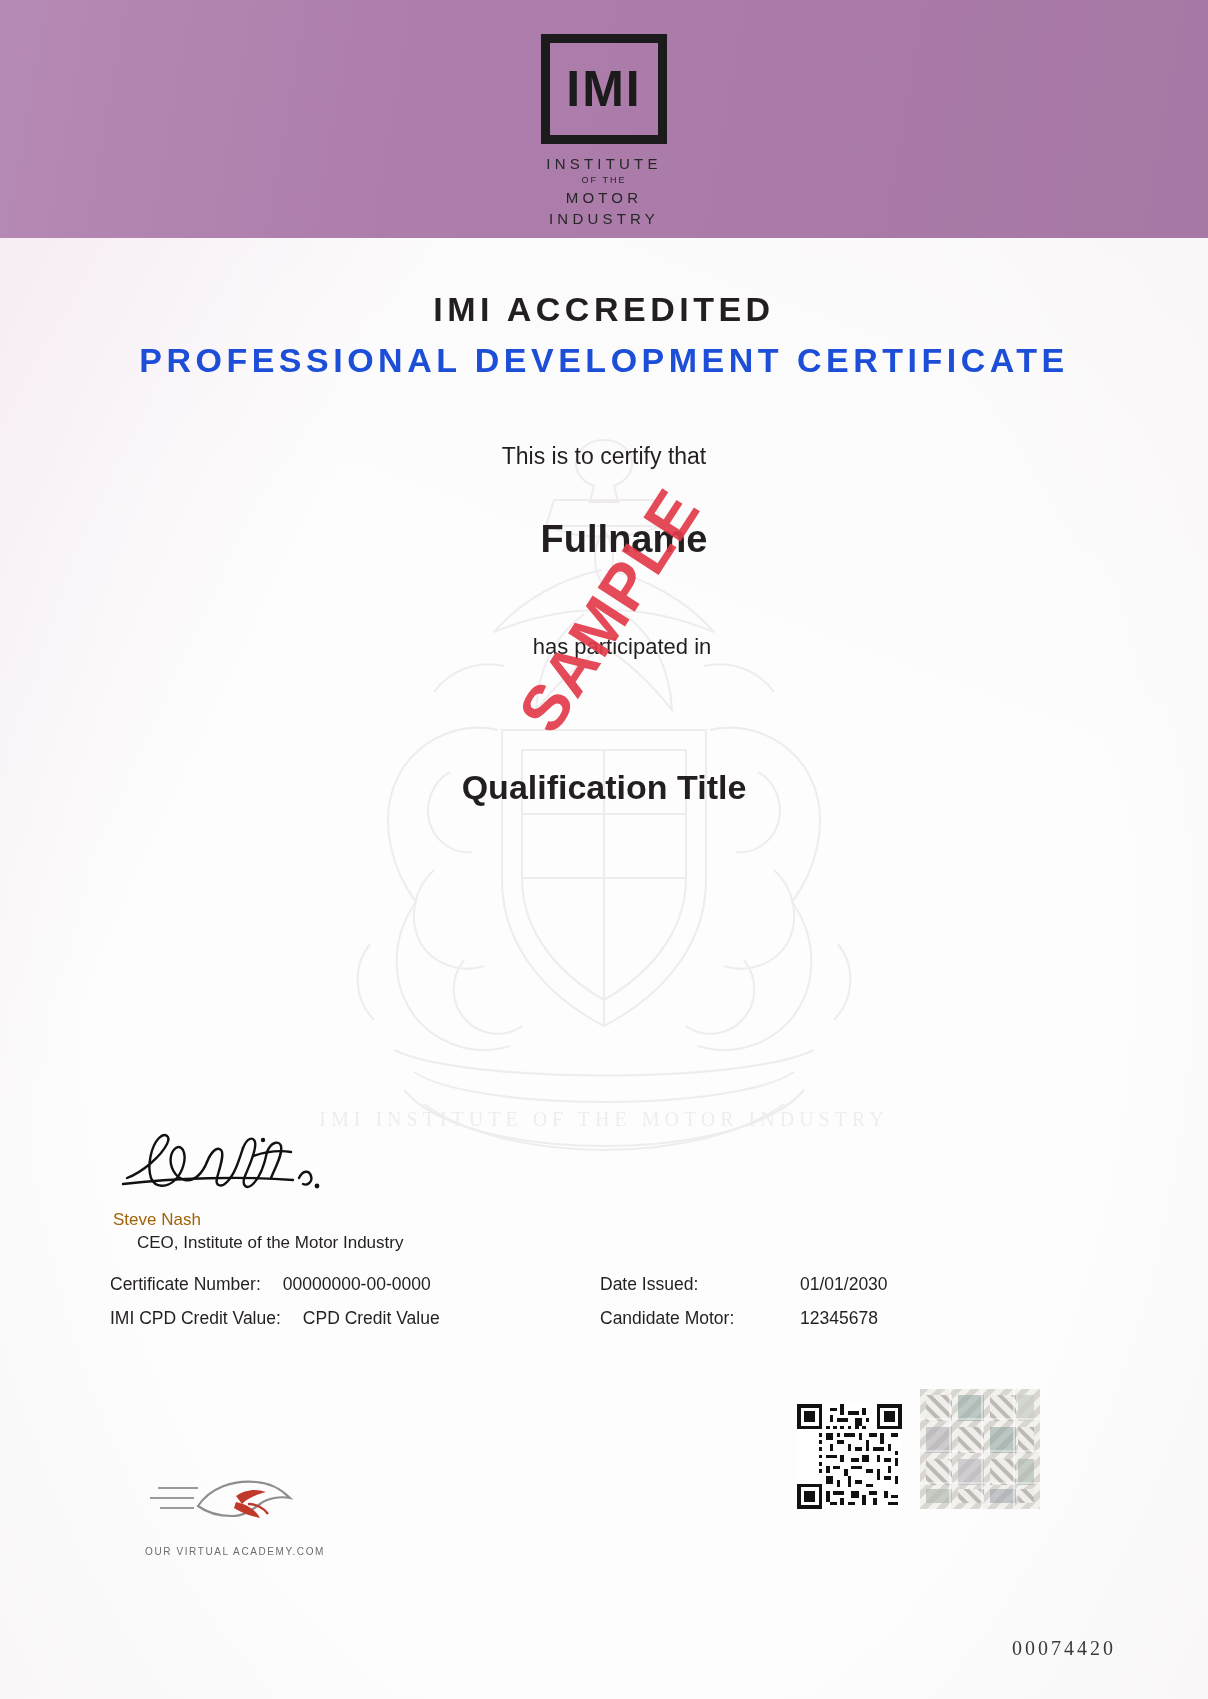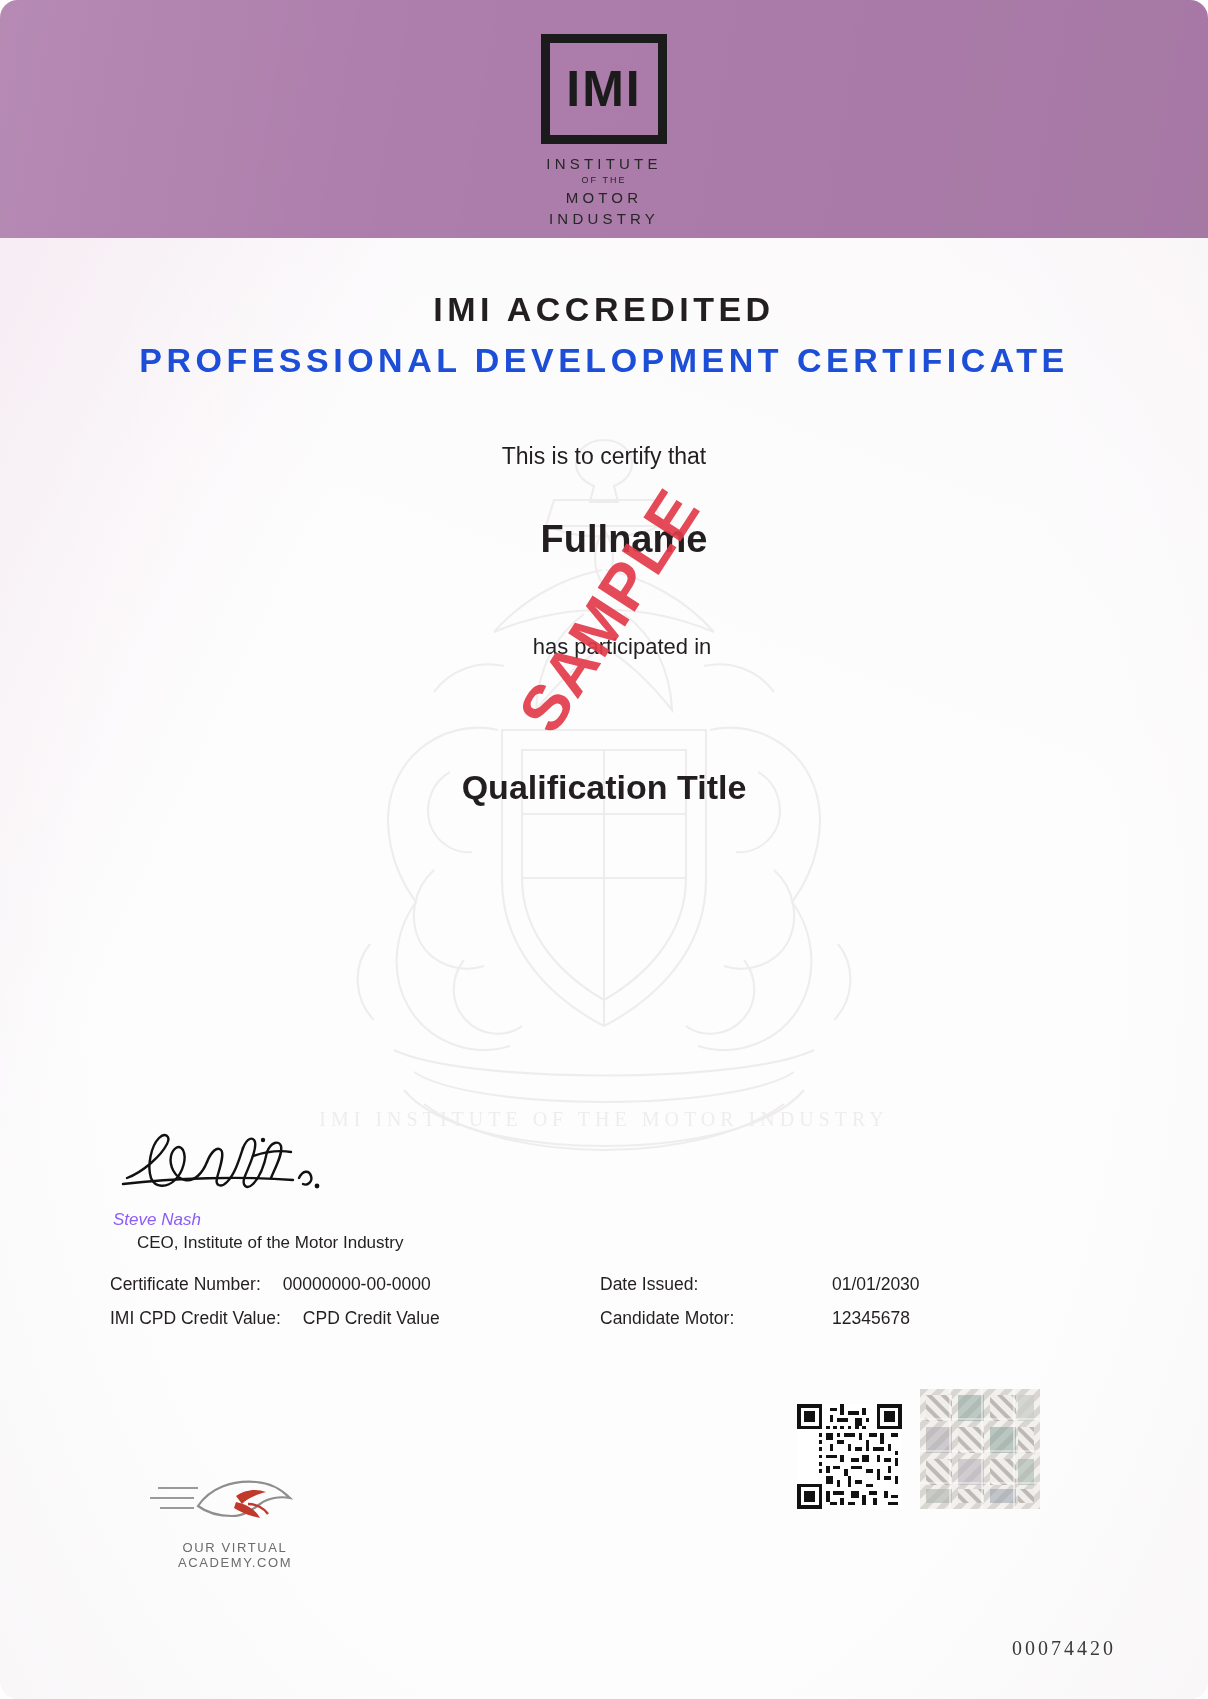--- a/index.html
+++ b/index.html
@@ -14,21 +14,20 @@
     color: #231f20;
     overflow: hidden;
   }
 
   .certificate {
     position: relative;
     width: 1208px;
     height: 1699px;
     background: #fdfdfd;
     overflow: hidden;
-    border-radius: 18px;
   }
 
   
   .paper-tint {
     position: absolute;
     inset: 0;
     background:
       linear-gradient(115deg, rgba(244,230,240,0.75) 0%, rgba(255,255,255,0) 28%),
       linear-gradient(200deg, rgba(250,245,248,0.6) 0%, rgba(255,255,255,0) 40%),
       radial-gradient(ellipse at 50% 55%, rgba(255,255,255,0) 60%, rgba(238,230,235,0.35) 100%);
@@ -193,22 +192,21 @@
     left: 113px;
     top: 1126px;
     width: 230px;
     height: 80px;
   }
   .sig-name {
     position: absolute;
     left: 113px;
     top: 1210px;
     font-size: 17px;
-    color: #8b5cf6;
-    font-style: italic;
+    color: #a16207;
   }
   .sig-role {
     position: absolute;
     left: 113px;
     top: 1233px;
     font-size: 17px;
     color: #231f20;
     margin-left: 24px;
   }
 
@@ -227,42 +225,41 @@
     margin-bottom: 13px;
   }
   .col-left {
     width: 490px;
     display: flex;
     align-items: flex-end;
   }
   .col-right {
     display: flex;
     align-items: baseline;
-    gap: 32px;
   }
   .lbl { white-space: nowrap; }
   .val-cert { margin-left: 22px; }
   .val-cpd  { margin-left: 22px; }
   .lbl-r { width: 200px; white-space: nowrap; }
   .val-r { }
 
   
   .ova-logo {
     position: absolute;
     left: 140px;
     top: 1470px;
     width: 190px;
     height: 80px;
     text-align: center;
   }
   .ova-caption {
-    font-size: 13px;
+    font-size: 10px;
     letter-spacing: 1.6px;
     color: #6c6c6c;
-    margin-top: 4px;
+    margin-top: 10px;
   }
 
   .qr-code {
     position: absolute;
     left: 797px;
     top: 1404px;
     width: 105px;
     height: 105px;
   }
   .security-pattern {

